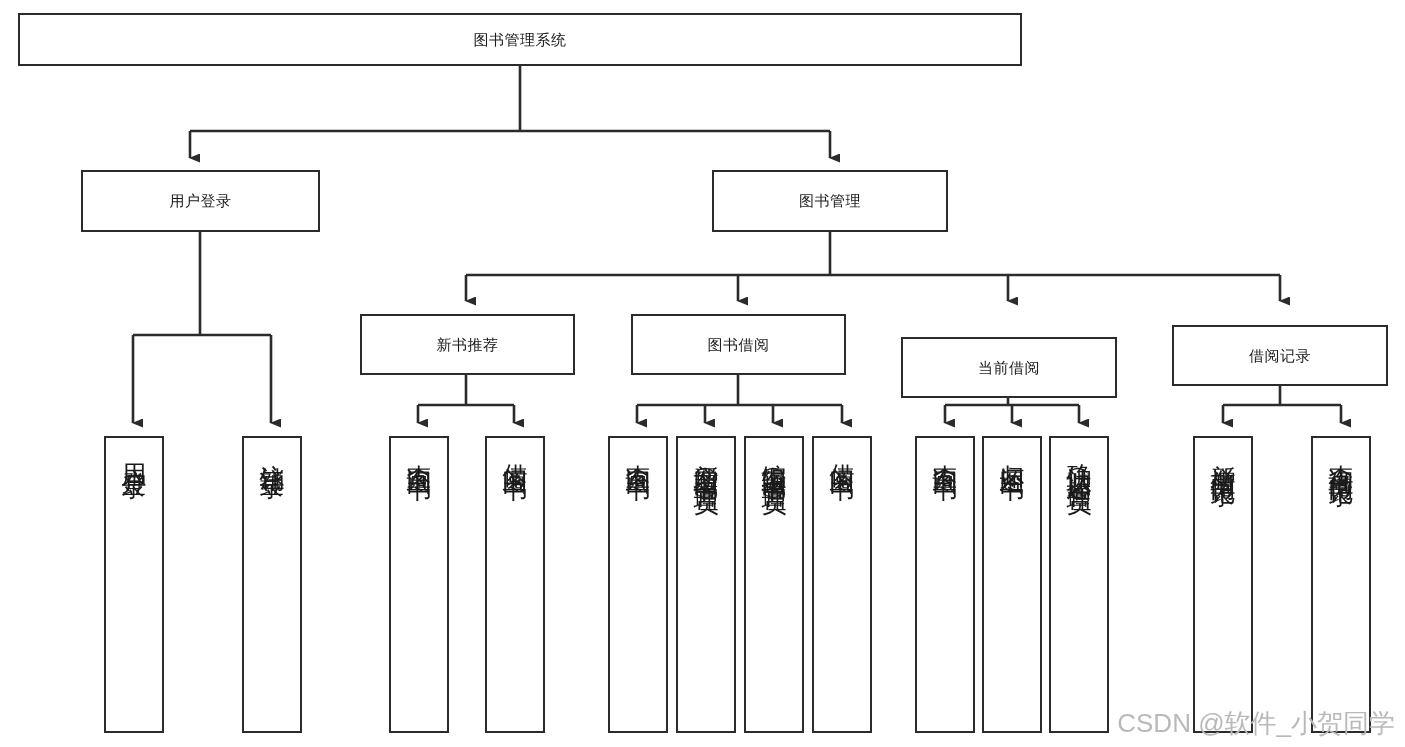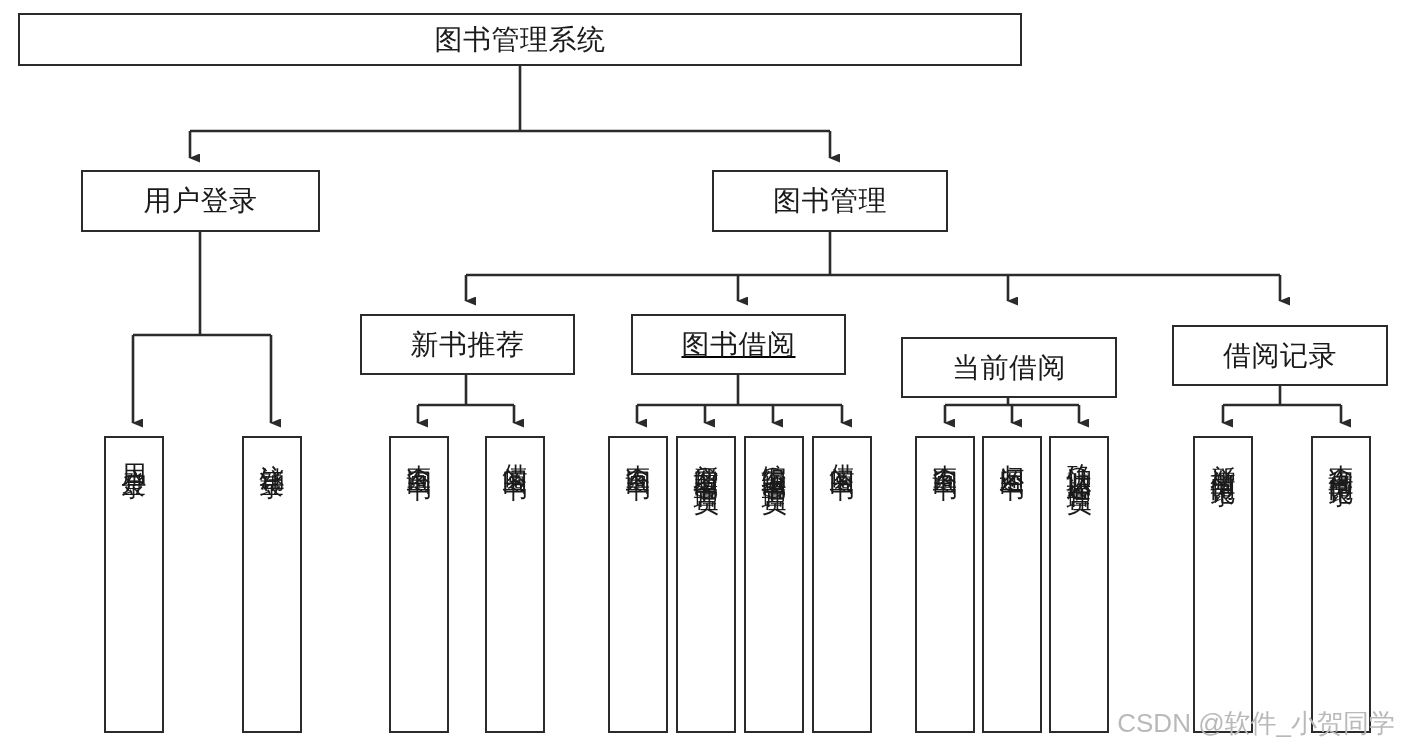--- a/index.html
+++ b/index.html
@@ -35,21 +35,21 @@
     overflow: hidden;
   }
   .node-label {
     color: #1a1a1a;
     text-align: center;
     line-height: 1.18;
     white-space: nowrap;
     letter-spacing: 0.5px;
   }
   .node-horizontal .node-label {
-    font-size: 28px;
+    font-size: 15px;
   }
   .node-vertical {
     align-items: flex-start;
     justify-content: center;
     padding-top: 6px;
   }
   .node-vertical .node-label {
     writing-mode: vertical-rl;
     text-orientation: upright;
     font-size: 25px;
@@ -129,21 +129,21 @@
   <div class="node-box node-horizontal" style="left:81px; top:170px; width:239px; height:62px;">
     <span class="node-label">用户登录</span>
   </div>
   <div class="node-box node-horizontal" style="left:360px; top:314px; width:215px; height:61px;">
     <span class="node-label">新书推荐</span>
   </div>
 
   <div class="node-box node-horizontal" style="left:712px; top:170px; width:236px; height:62px;">
     <span class="node-label">图书管理</span>
   </div>
-  <div class="node-box node-horizontal" style="left:631px; top:314px; width:215px; height:61px;text-decoration:underline;">
+  <div class="node-box node-horizontal" style="left:631px; top:314px; width:215px; height:61px;">
     <span class="node-label">图书借阅</span>
   </div>
   <div class="node-box node-horizontal" style="left:901px; top:314px; width:216px; height:61px;margin-top:23px;">
     <span class="node-label">当前借阅</span>
   </div>
   <div class="node-box node-horizontal" style="left:1172px; top:325px; width:216px; height:61px;">
     <span class="node-label">借阅记录</span>
   </div>
 
   <div class="node-box node-vertical" style="left:104px; top:436px; width:60px; height:297px;">

